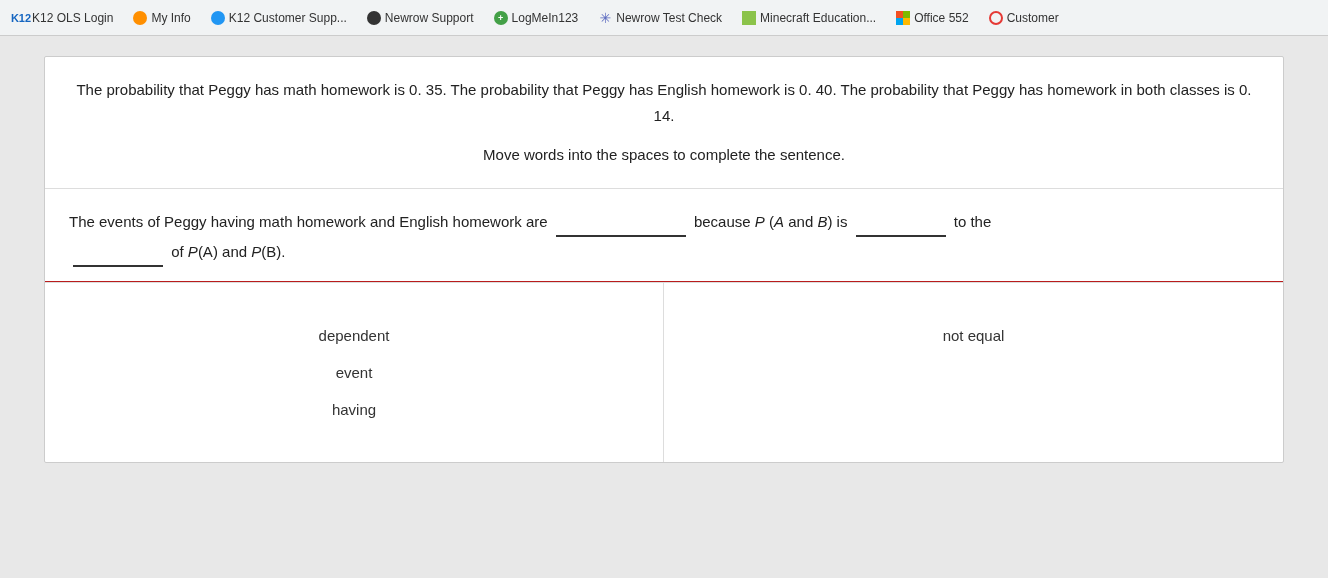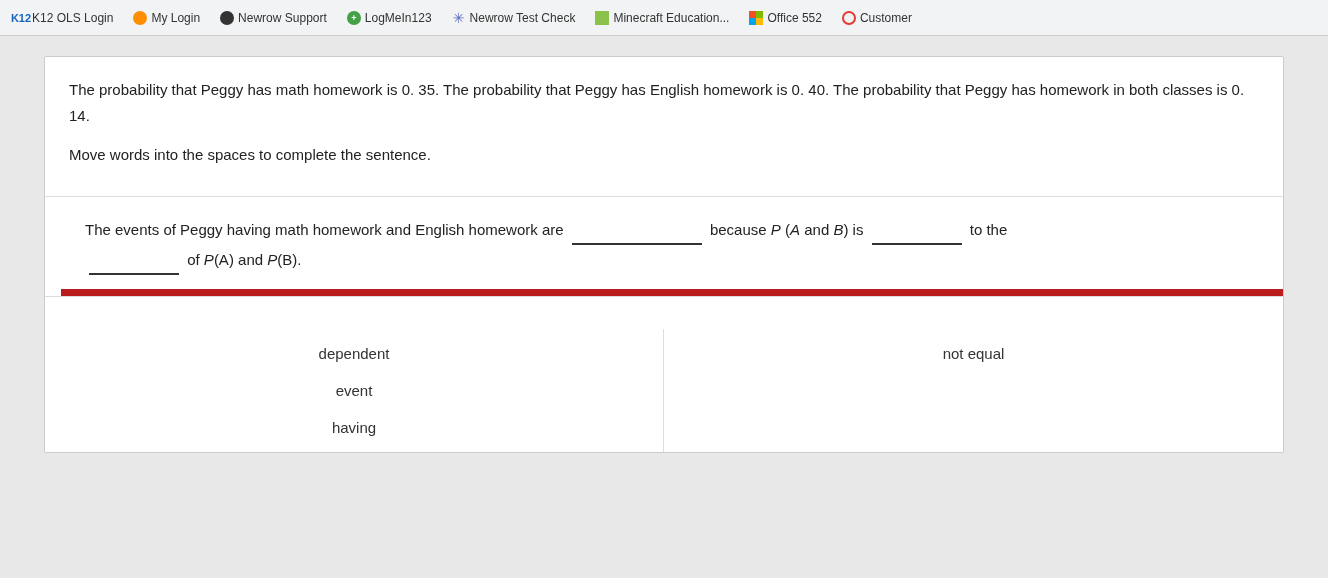--- a/index.html
+++ b/index.html
@@ -101,33 +101,33 @@
       max-width: 1240px;
       margin: 0 auto;
       overflow: hidden;
     }
 
     
     .problem-text {
       padding: 20px 24px 16px 24px;
       border-bottom: 1px solid #ddd;
       line-height: 1.7;
+      text-align: center;
     }
     .problem-text p {
       font-size: 15px;
       color: #222;
       margin-bottom: 14px;
     }
-    .problem-text p:last-child { margin-bottom: 12px; }
+    .problem-text p:last-child { margin-bottom: 4px; }
 
     
     .sentence-section {
       padding: 18px 24px 14px 24px;
-      border-bottom: 7px solid #b91c1c;
-      margin-left: 16px;
+      border-bottom: 1px solid #b91c1c;
     }
     .sentence-text {
       font-size: 15px;
       color: #222;
       line-height: 2.0;
     }
     .blank {
       display: inline-block;
       width: 130px;
       border-bottom: 2px solid #333;
@@ -144,22 +144,21 @@
       height: 22px;
     }
 
     
     .word-choices {
       display: grid;
       grid-template-columns: 1fr 1fr;
       border-top: 1px solid #ddd;
     }
     .word-col {
-      padding: 6px 0;
-      margin-top: 32px;
+      padding: 34px 0;
     }
     .word-col:first-child {
       border-right: 1px solid #ddd;
     }
     .word-item {
       text-align: center;
       padding: 10px 20px;
       font-size: 15px;
       color: #333;
       cursor: pointer;
@@ -174,23 +173,29 @@
     <span class="bookmark-icon">
       <span class="icon-k12">K12</span>
     </span>
     <span>K12 OLS Login</span>
   </div>
 
   <div class="bookmark-item">
     <span class="bookmark-icon">
       <span class="icon-myinfo"></span>
     </span>
-    <span>My Login</span>
-  </div>
-
+    <span>My Info</span>
+  </div>
+
+  <div class="bookmark-item">
+    <span class="bookmark-icon">
+      <span class="icon-k12supp"></span>
+    </span>
+    <span>K12 Customer Supp...</span>
+  </div>
 
   <div class="bookmark-item">
     <span class="bookmark-icon">
       <span class="icon-newrow"></span>
     </span>
     <span>Newrow Support</span>
   </div>
 
   <div class="bookmark-item">
     <span class="bookmark-icon">

